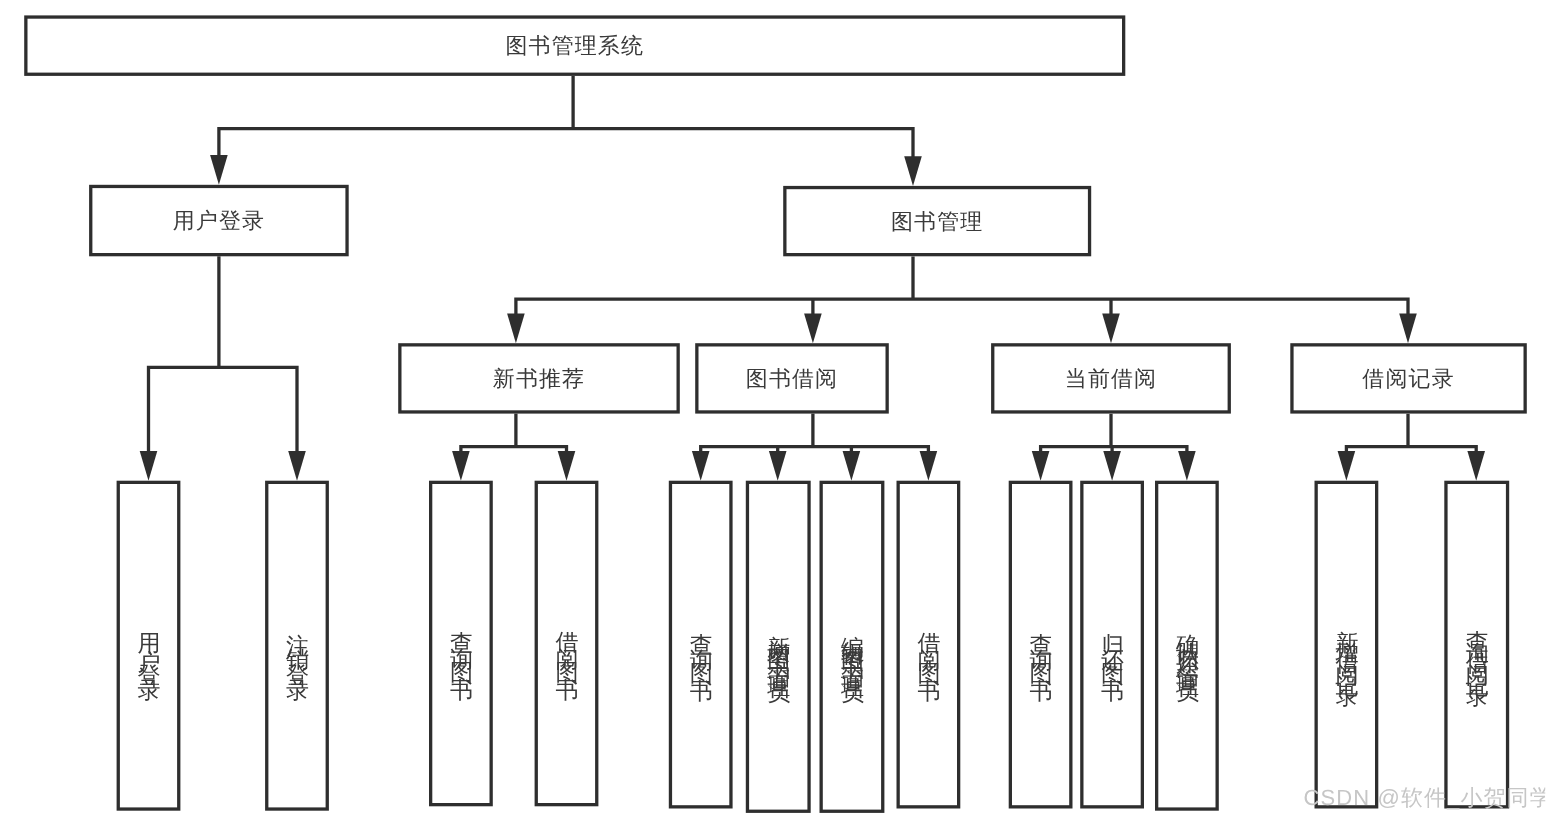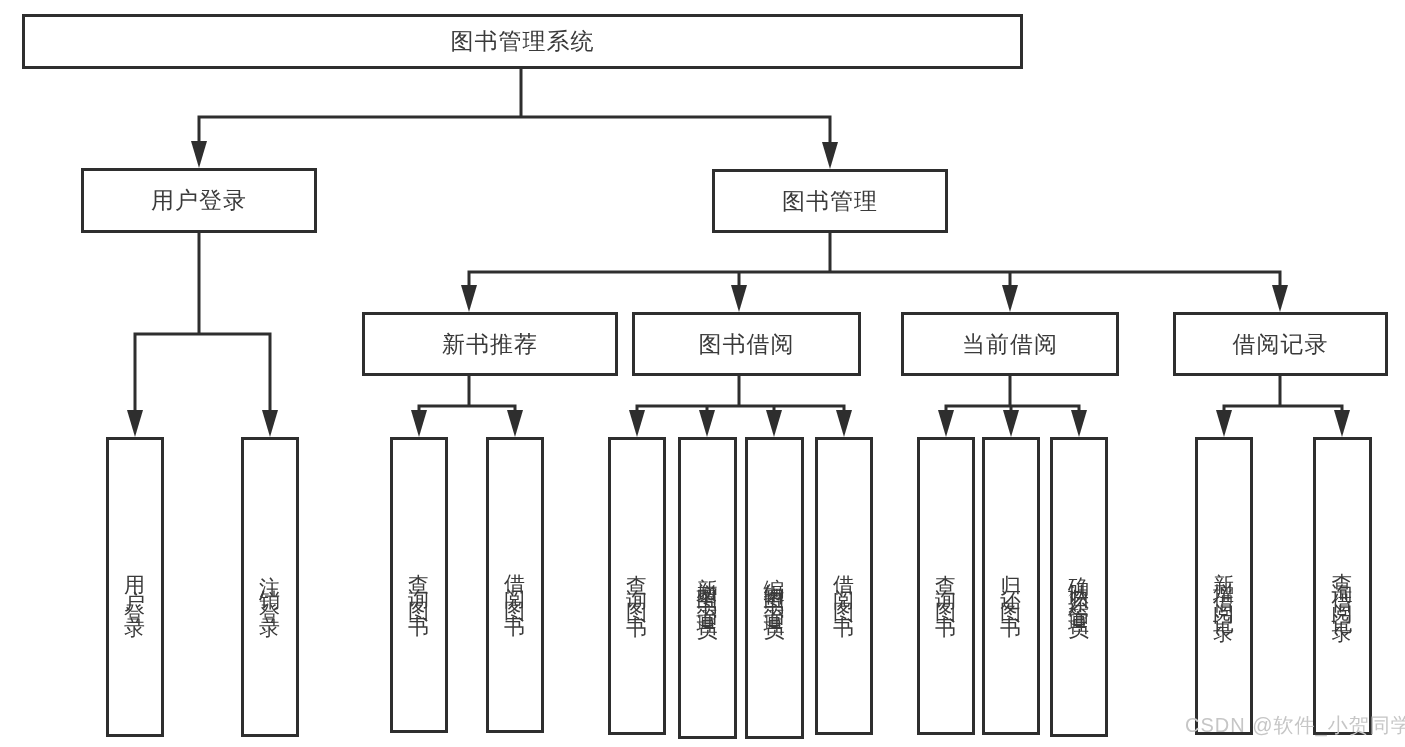--- a/index.html
+++ b/index.html
@@ -22,21 +22,21 @@
     box-sizing:border-box;
     background:var(--box-bg);
     border:3px solid var(--line);
     display:flex;
     align-items:center;
     justify-content:center;
     z-index:2;
     color:var(--text);
   }
   .node.h span{
-    font-size:23px;
+    font-size:20px;
     letter-spacing:1px;
     white-space:nowrap;
   }
   .node.v .vlabel{
     writing-mode:vertical-rl;
     text-orientation:mixed;
     font-size:21px;
     line-height:1;
     white-space:nowrap;
   }
@@ -94,28 +94,28 @@
     </g>
   </svg>
 
   <div class="node h" style="left:22px;top:14px;width:1001px;height:55px">
     <span>图书管理系统</span>
   </div>
 
   <div class="node h" style="left:81px;top:168px;width:236px;height:65px">
     <span>用户登录</span>
   </div>
-  <div class="node h" style="left:712px;top:169px;width:236px;height:64px">
+  <div class="node h" style="left:712px;top:169px;width:280px;height:64px">
     <span>图书管理</span>
   </div>
 
   <div class="node h" style="left:362px;top:312px;width:256px;height:64px">
     <span>新书推荐</span>
   </div>
-  <div class="node h" style="left:632px;top:312px;width:229px;height:64px">
+  <div class="node h" style="left:632px;top:312px;width:176px;height:64px">
     <span>图书借阅</span>
   </div>
   <div class="node h" style="left:1173px;top:312px;width:215px;height:64px">
     <span>借阅记录</span>
   </div>
   <div class="node h" style="left:901px;top:312px;width:218px;height:64px">
     <span>当前借阅</span>
   </div>
 
   <div class="node v" style="left:106px;top:437px;width:58px;height:300px">

